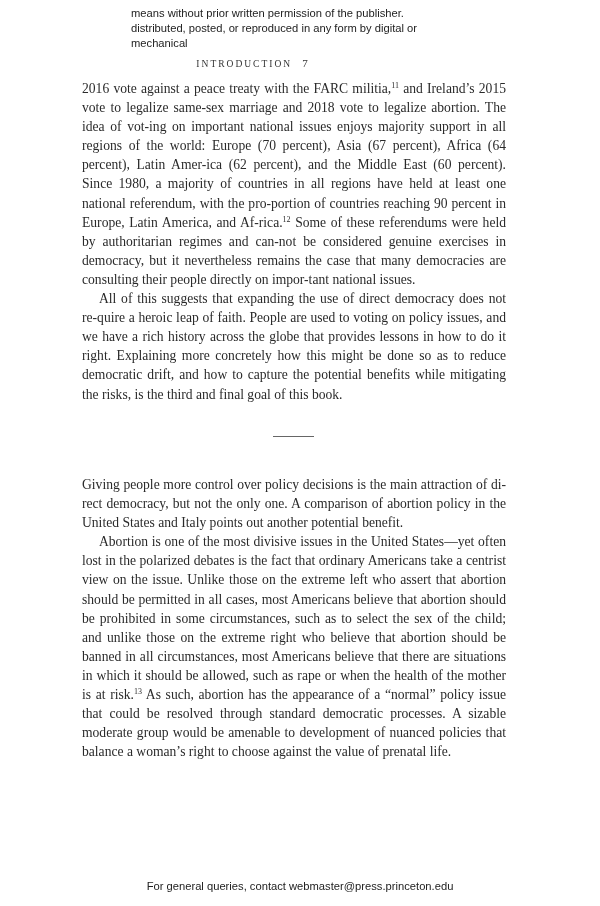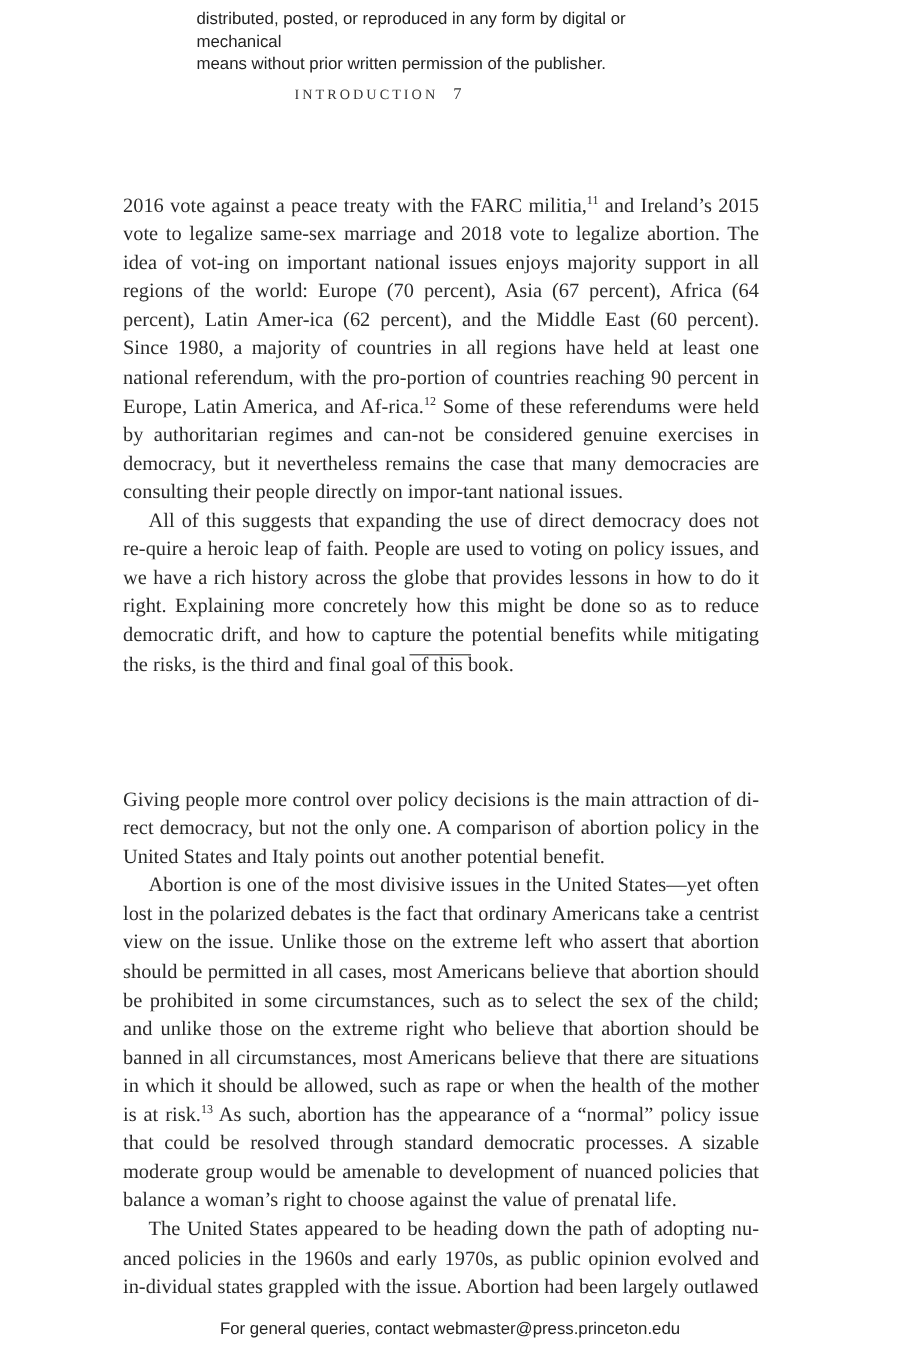--- a/index.html
+++ b/index.html
@@ -10,41 +10,41 @@
       color: #222; 
     }
     .running-head {
       position: absolute; left: 0; width: 504px; top: 57px; text-align: center;
       font-family: "Liberation Serif", serif; font-size: 9.5px; letter-spacing: 2px; color: #333;
     }
     .running-head .pg { margin-left: 10px; letter-spacing: 0; font-size: 11px; }
     .body-text {
       position: absolute; left: 82px; width: 424px; top: 79px;
       font-family: "Liberation Serif", serif; font-size: 13.6px; line-height: 19.1px;
-      color: #2a2a2a; text-align: justify; hyphens: manual; margin-top: 48px;
+      color: #2a2a2a; text-align: justify; hyphens: manual;
     }
     .body-text p { margin: 0; }
     .body-text p.indent { text-indent: 17px; }
     .body-text sup { font-size: 8px; line-height: 0; vertical-align: 5px; }
     .divider {
       position: absolute; left: 273px; top: 436px; width: 41px; height: 0;
       border-top: 1px solid #666;
     }
     .body-text-2 { top: 475px; }
     .footer {
       position: absolute; left: 0; width: 600px; top: 880px; text-align: center;
       font-family: "Liberation Sans", sans-serif; font-size: 11.2px; color: #222;
     }
   </style>
 </head>
 <body>
 
 <div class="copyright">
+  <div>means without prior written permission of the publisher.</div>
   <div>distributed, posted, or reproduced in any form by digital or mechanical</div>
-  <div>means without prior written permission of the publisher.</div>
 </div>
 
 <div class="running-head">
   <span>INTRODUCTION</span><span class="pg">7</span>
 </div>
 
 <div class="body-text">
   <p>
     <span>2016 vote against a peace treaty with the FARC militia,</span><sup>11</sup><span> and Ireland’s 2015 vote to legalize same-sex marriage and 2018 vote to legalize abortion. The idea of vot-ing on important national issues enjoys majority support in all regions of the world: Europe (70 percent), Asia (67 percent), Africa (64 percent), Latin Amer-ica (62 percent), and the Middle East (60 percent). Since 1980, a majority of countries in all regions have held at least one national referendum, with the pro-portion of countries reaching 90 percent in Europe, Latin America, and Af-rica.</span><sup>12</sup><span> Some of these referendums were held by authoritarian regimes and can-not be considered genuine exercises in democracy, but it nevertheless remains the case that many democracies are consulting their people directly on impor-tant national issues.</span>
   </p>
@@ -55,18 +55,15 @@
 
 <div class="divider"></div>
 
 <div class="body-text body-text-2">
   <p>
     <span>Giving people more control over policy decisions is the main attraction of di-rect democracy, but not the only one. A comparison of abortion policy in the United States and Italy points out another potential benefit.</span>
   </p>
   <p class="indent">
     <span>Abortion is one of the most divisive issues in the United States—yet often lost in the polarized debates is the fact that ordinary Americans take a centrist view on the issue. Unlike those on the extreme left who assert that abortion should be permitted in all cases, most Americans believe that abortion should be prohibited in some circumstances, such as to select the sex of the child; and unlike those on the extreme right who believe that abortion should be banned in all circumstances, most Americans believe that there are situations in which it should be allowed, such as rape or when the health of the mother is at risk.</span><sup>13</sup><span> As such, abortion has the appearance of a “normal” policy issue that could be resolved through standard democratic processes. A sizable moderate group would be amenable to development of nuanced policies that balance a woman’s right to choose against the value of prenatal life.</span>
   </p>
-  <p class="indent">
-    <span>The United States appeared to be heading down the path of adopting nu-anced policies in the 1960s and early 1970s, as public opinion evolved and in-dividual states grappled with the issue. Abortion had been largely outlawed</span>
-  </p>
 </div>
 
 <div class="footer">For general queries, contact webmaster@press.princeton.edu</div>
 
 </body></html>

